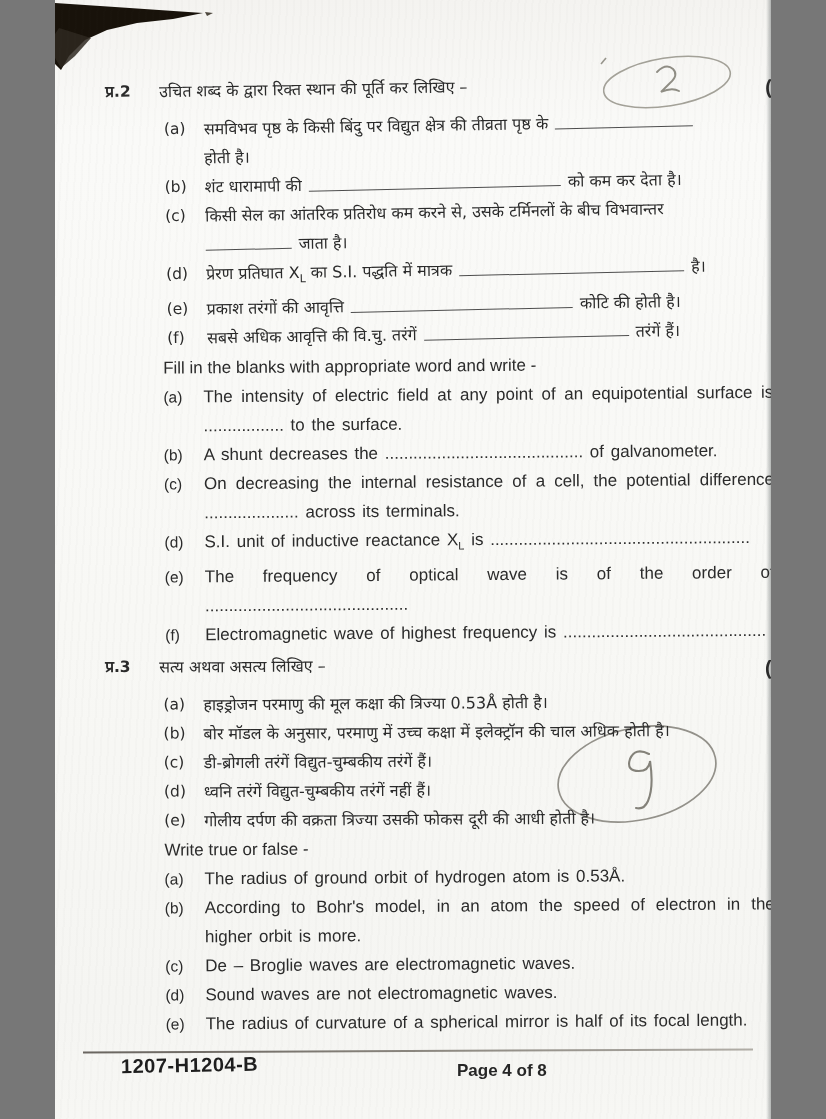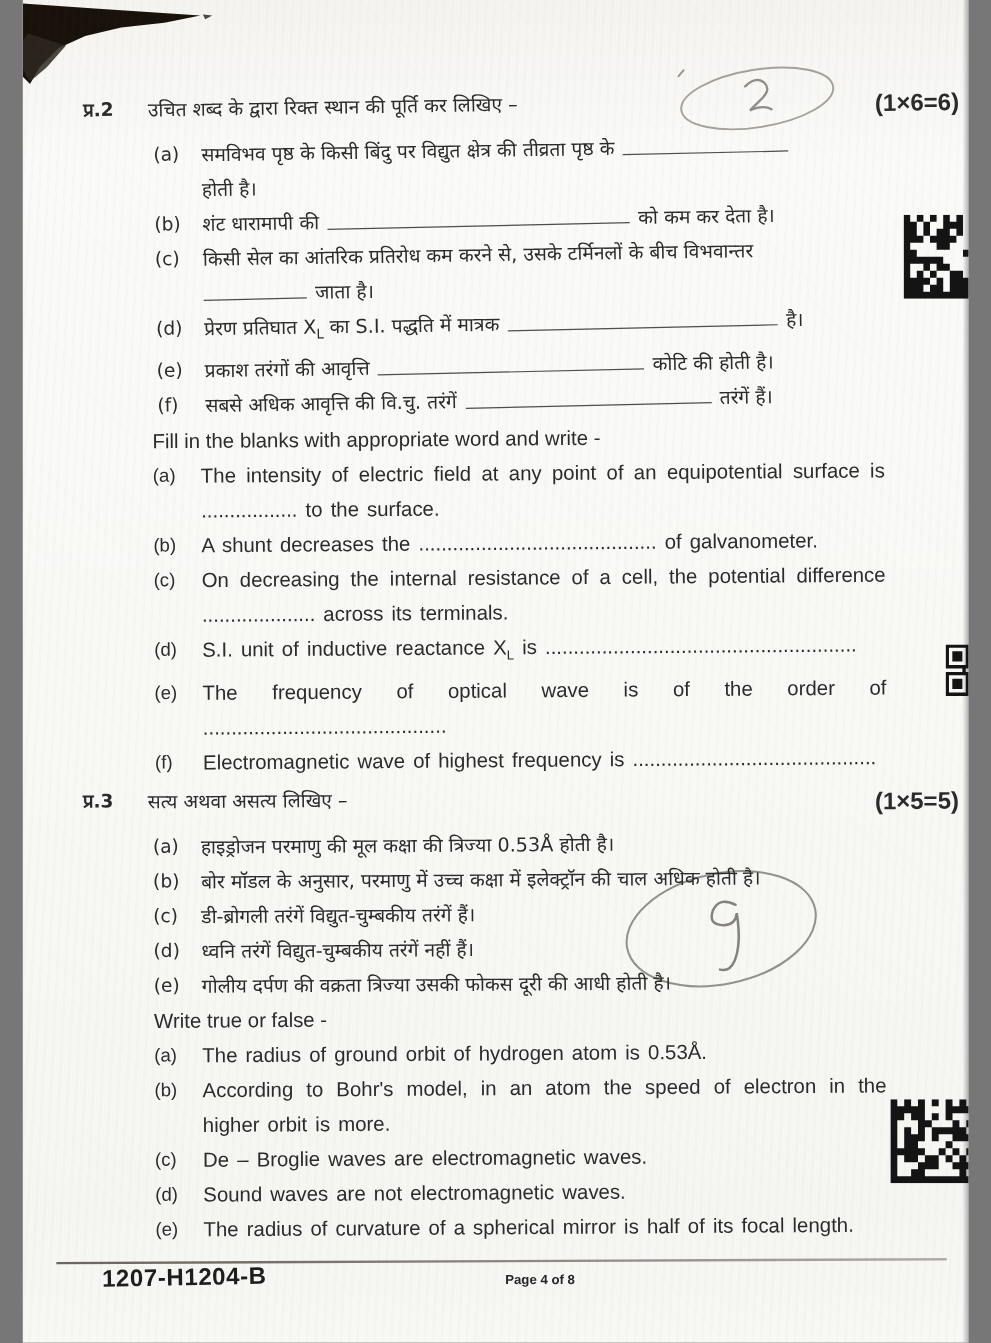--- a/index.html
+++ b/index.html
@@ -1,17 +1,17 @@
 <!DOCTYPE html>
 <html><head>
 <meta charset="utf-8">
 <style>
   html,body{margin:0;padding:0;background:#777;}
   .page{
-    position:relative;width:788px;height:1119px;margin:0 auto;overflow:hidden;
+    position:relative;width:716px;height:1119px;margin:0 auto;overflow:hidden;
     background:linear-gradient(180deg,#f4f3f0 0%,#fafaf8 12%,#f8f8f5 55%,#f5f5f2 90%,#f7f7f4 100%);
     font-family:"Liberation Sans",sans-serif;color:#2b2b2b;
   }
   .content{position:absolute;top:78px;left:50px;width:730px;}
   .hi{font-family:"DejaVu Sans",sans-serif;}
   .en{font-family:"Liberation Sans",sans-serif;}
   .q-header{display:flex;align-items:flex-start;line-height:29px;margin-bottom:4px;}
   .q-no{width:54px;flex:none;font-size:15.5px;font-weight:bold;}
   .q-title{flex:1;font-size:16px;}
   .q-marks{flex:none;font-size:20px;font-weight:600;margin-top:5px;font-family:"Liberation Sans",sans-serif;}
@@ -25,21 +25,21 @@
   sub.sb{font-size:11px;}
   .tilt-a{transform:rotate(-0.9deg);transform-origin:0 0;}
   .tilt-b{transform:rotate(-0.45deg);transform-origin:0 0;}
   .tilt-c{transform:rotate(-0.4deg);transform-origin:0 0;}
   .sect-gap{height:2px;}
   
   .footer-rule{position:absolute;left:28px;right:18px;top:1050px;height:2px;
     background:linear-gradient(90deg,#514c46 0%,#5f5a53 25%,#7d786f 55%,#95918a 85%,#a5a199 100%);
     transform:rotate(-0.25deg);opacity:.85;}
   .footer-code{position:absolute;left:66px;top:1054px;font-size:20px;font-weight:bold;letter-spacing:.5px;transform:rotate(-1deg);color:#1e1e1e;}
-  .footer-page{position:absolute;left:402px;top:1061px;font-size:11px;font-weight:bold;color:#262626;}
+  .footer-page{position:absolute;left:402px;top:1061px;font-size:17px;font-weight:bold;color:#262626;}
   
   .code{position:absolute;}
   .dm1{left:734px;top:179px;width:66px;height:70px;}
   .qr1{left:769px;top:537px;width:42px;height:43px;}
   .dm2{left:723px;top:916px;width:69px;height:70px;}
   
   .corner-artifact{position:absolute;left:0;top:0;width:170px;height:90px;}
   .edge-right{position:absolute;right:0;top:0;bottom:0;width:5px;
     background:linear-gradient(to left,rgba(110,116,116,.5),rgba(110,116,116,0));}
   .hand{position:absolute;pointer-events:none;}

